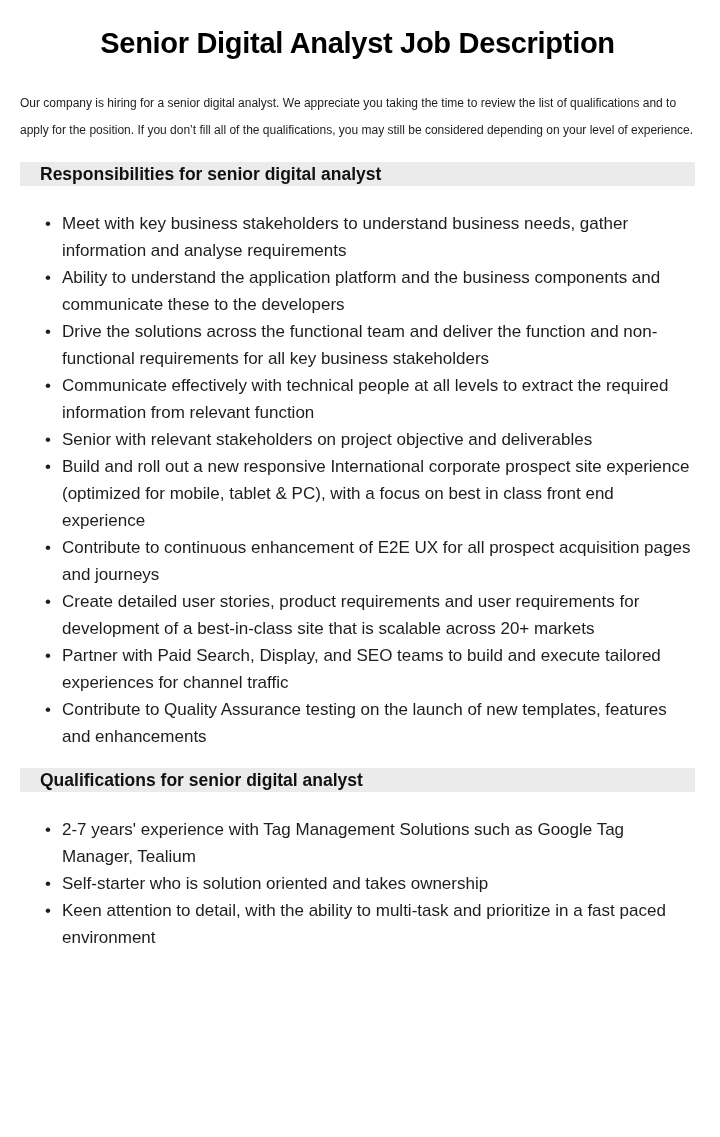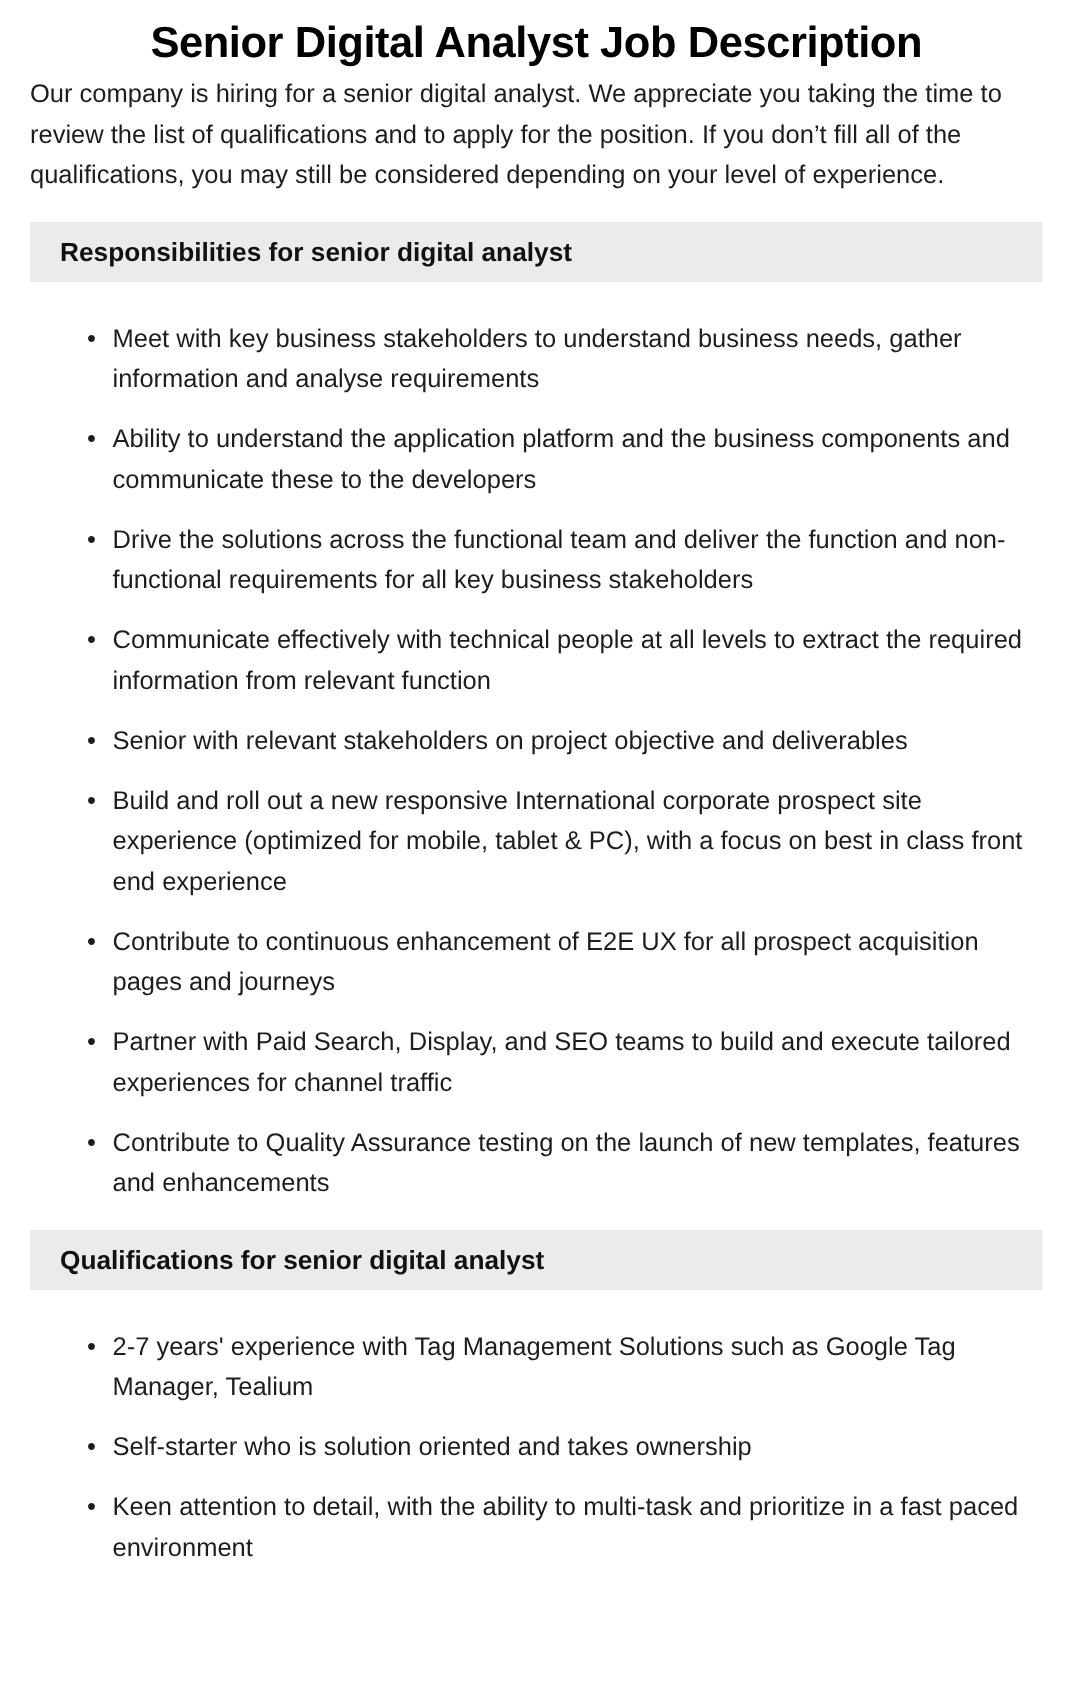--- a/index.html
+++ b/index.html
@@ -15,51 +15,51 @@
     font-family: "Liberation Sans", sans-serif;
     color: #1d1d1d;
     background: #ffffff;
   }
   .title {
     font-size: 29px;
     font-weight: bold;
     letter-spacing: -0.3px;
     text-align: center;
     color: #000000;
-    margin: 6px 0 0 0;
+    margin: 20px 0 0 0;
     line-height: 38px;
   }
   .intro {
-    font-size: 17px;
+    font-size: 12px;
     line-height: 27px;
-    margin: 1px 0 0 0;
+    margin: 28px 0 0 0;
   }
   .section-header {
     margin-top: 18px;
     background: #ebebeb;
-    height: 40px;
+    height: 24px;
     display: flex;
     align-items: center;
     padding: 0 20px;
   }
   .section-header-label {
     font-size: 17.5px;
     font-weight: bold;
     color: #111111;
   }
   ul.bullets {
     list-style: none;
     margin: 24px 0 0 0;
     padding: 0 0 0 42px;
     font-size: 17px;
     line-height: 27px;
   }
   ul.bullets li {
     position: relative;
-    margin: 13px;
+    margin: 0;
   }
   ul.bullets li::before {
     content: "\2022";
     position: absolute;
     left: -17px;
     top: 0;
   }
 </style>
 </head>
 <body>
@@ -75,20 +75,21 @@
       <span class="section-header-label">Responsibilities for senior digital analyst</span>
     </div>
     <ul class="bullets">
       <li>Meet with key business stakeholders to understand business needs, gather information and analyse requirements</li>
       <li>Ability to understand the application platform and the business components and communicate these to the developers</li>
       <li>Drive the solutions across the functional team and deliver the function and non-functional requirements for all key business stakeholders</li>
       <li>Communicate effectively with technical people at all levels to extract the required information from relevant function</li>
       <li>Senior with relevant stakeholders on project objective and deliverables</li>
       <li>Build and roll out a new responsive International corporate prospect site experience (optimized for mobile, tablet &amp; PC), with a focus on best in class front end experience</li>
       <li>Contribute to continuous enhancement of E2E UX for all prospect acquisition pages and journeys</li>
+      <li>Create detailed user stories, product requirements and user requirements for development of a best-in-class site that is scalable across 20+ markets</li>
       <li>Partner with Paid Search, Display, and SEO teams to build and execute tailored experiences for channel traffic</li>
       <li>Contribute to Quality Assurance testing on the launch of new templates, features and enhancements</li>
     </ul>
   </section>
 
   <section>
     <div class="section-header">
       <span class="section-header-label">Qualifications for senior digital analyst</span>
     </div>
     <ul class="bullets">

